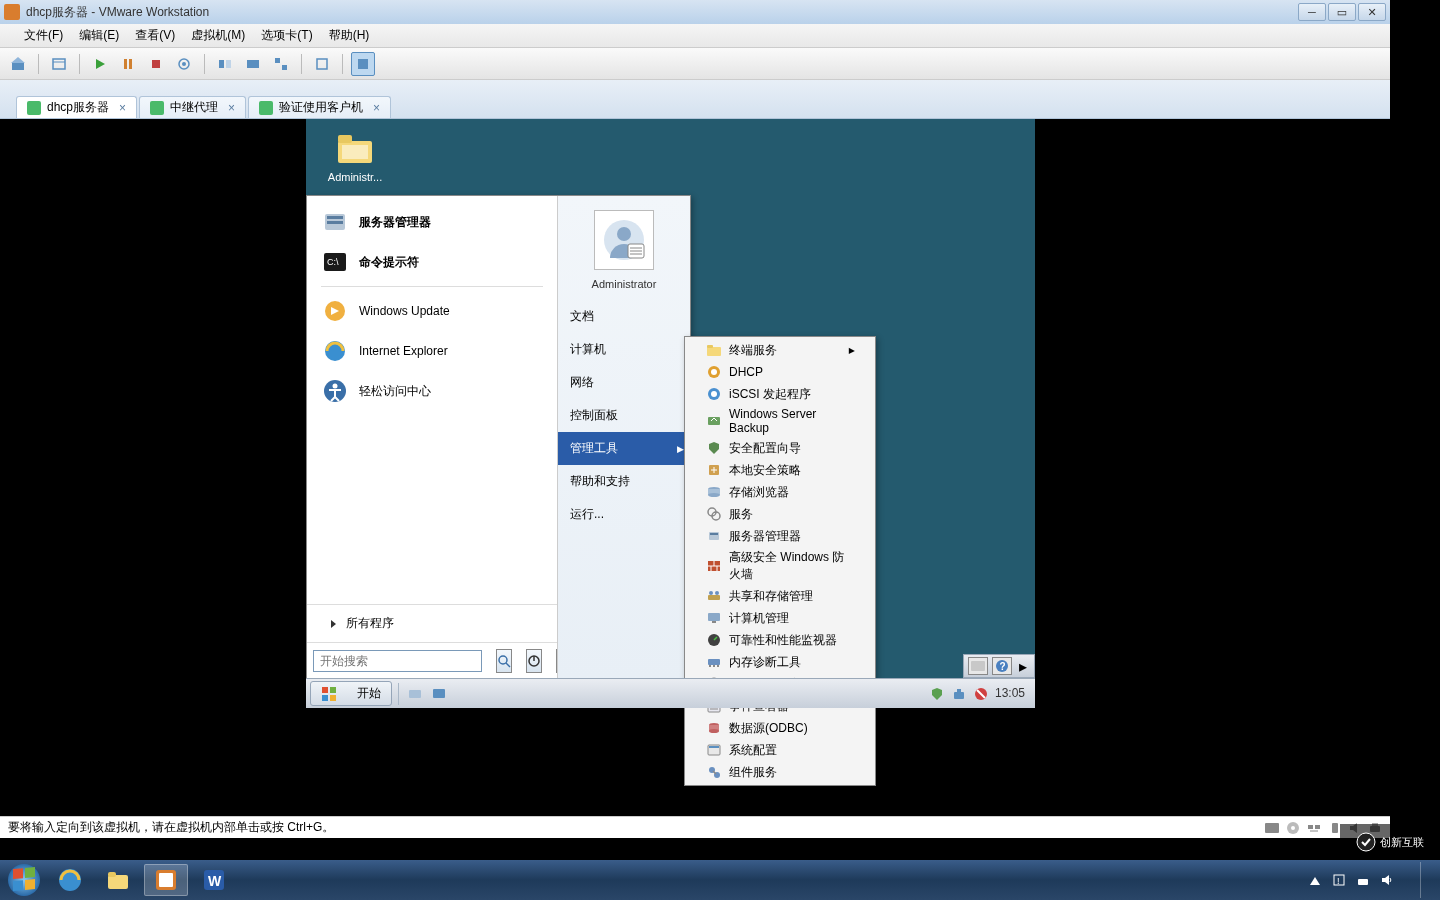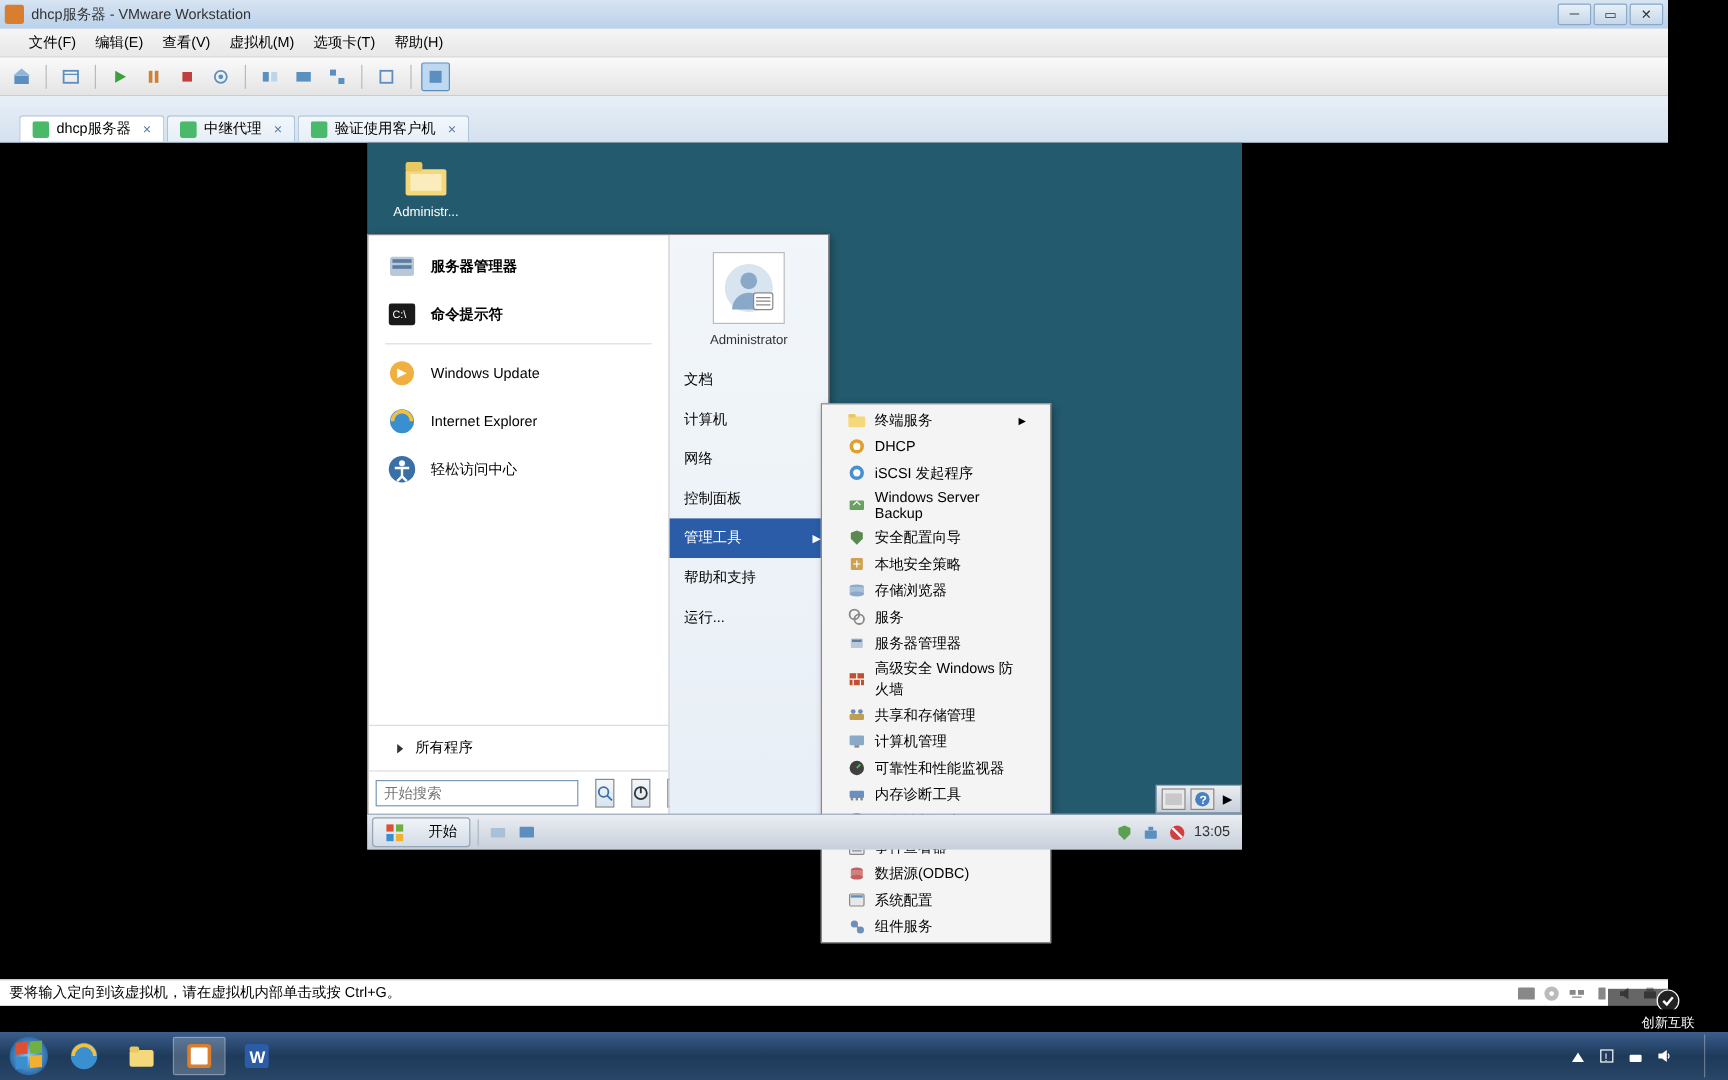--- a/index.html
+++ b/index.html
@@ -77,21 +77,21 @@
 
 
 .host-taskbar { position: absolute; bottom: 0; left: 0; width: 1440px; height: 40px; background: linear-gradient(#3a5d8a, #1e3a5a 50%, #2a4668); display: flex; align-items: center; padding: 0 2px; }
 .host-start { width: 44px; height: 36px; display: flex; align-items: center; justify-content: center; cursor: pointer; }
 .host-task { width: 44px; height: 32px; margin: 0 2px; display: flex; align-items: center; justify-content: center; cursor: pointer; border-radius: 2px; }
 .host-task.active { background: rgba(255,255,255,.2); border: 1px solid rgba(255,255,255,.3); }
 .host-tray { margin-left: auto; display: flex; align-items: center; gap: 10px; padding: 0 8px; color: #fff; font-size: 11px; }
 .host-time { text-align: center; line-height: 1.2; }
 
 
-.watermark { position: absolute; right: 0; bottom: 40px; width: 100px; height: 36px; background: rgba(0,0,0,.6); color: #fff; font-size: 11px; display: flex; align-items: center; justify-content: center; gap: 4px; flex-direction: column; }
+.watermark { position: absolute; right: 0; bottom: 40px; width: 100px; height: 36px; background: rgba(0,0,0,.6); color: #fff; font-size: 11px; display: flex; align-items: center; justify-content: center; gap: 4px; }
 
 svg { display: block; }
 
 .triangle-right { width: 0; height: 0; border-top: 4px solid transparent; border-bottom: 4px solid transparent; border-left: 5px solid #333; display: inline-block; }
 </style>
 </head>
 <body>
 
 <div class="vmware-window">
 

